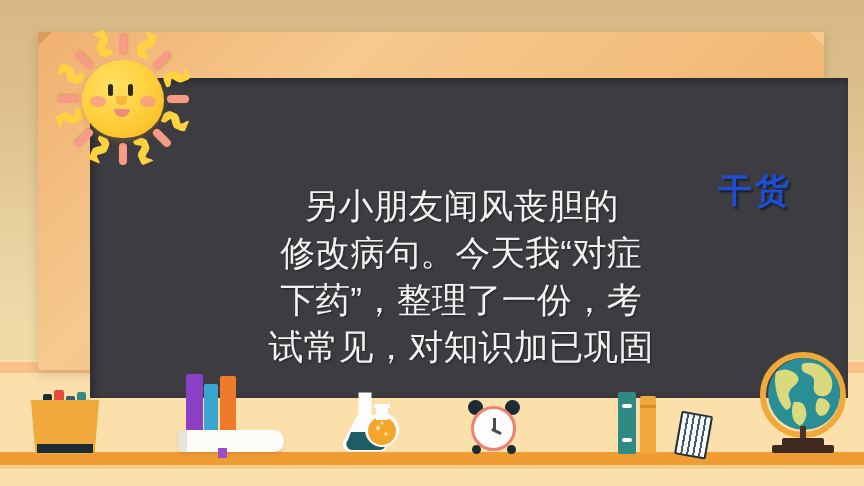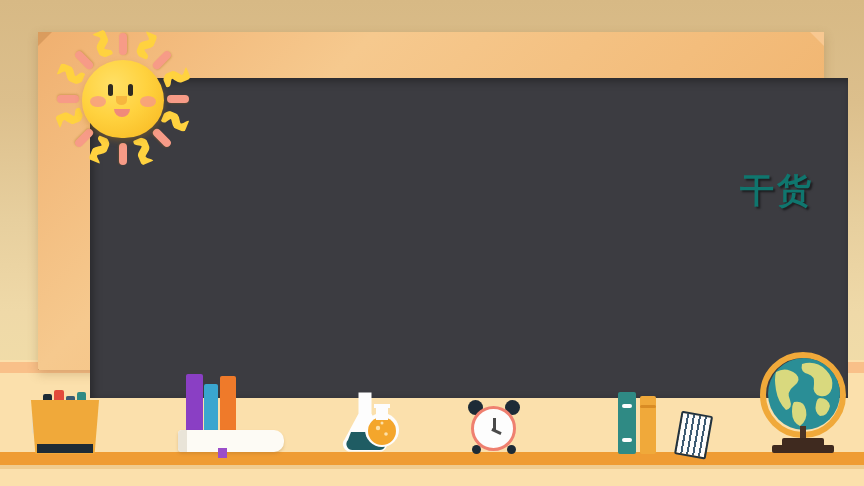--- a/index.html
+++ b/index.html
@@ -68,22 +68,22 @@
     white-space:nowrap;
   }
   .board-body{
     position:absolute;left:236px;top:182px;width:450px;
     color:#f2f2f2;font-size:35px;line-height:47px;
     text-align:center;font-weight:400;
     text-shadow:1px 1px 2px rgba(0,0,0,.45);
   }
   .board-body div{white-space:nowrap;}
   .badge-ganhuo{
-    position:absolute;left:740px;top:168px;
-    color:#0f766e;font-size:34px;font-weight:bold;letter-spacing:3px;
+    position:absolute;left:718px;top:168px;
+    color:#1d4ed8;font-size:34px;font-weight:bold;letter-spacing:3px;
     text-shadow:2px 2px 2px rgba(0,0,0,.5);
     white-space:nowrap;
   }
 
   
   .sun-wrap{position:absolute;left:36px;top:14px;width:170px;height:170px;}
   .sun-body{
     position:absolute;left:46px;top:46px;width:82px;height:78px;
     border-radius:50% 50% 48% 48%/52% 52% 48% 48%;
     background:radial-gradient(circle at 38% 32%,#ffe066 0%,#ffd23f 45%,#f7b51d 100%);
@@ -178,20 +178,26 @@
 
   <div class="board-frame">
     <div class="board-bevel-tl"></div>
     <div class="board-bevel-tr"></div>
     <div class="board-inner"></div>
   </div>
 
 
   <div class="badge-ganhuo">干货</div>
 
+  <div class="board-body">
+    <div>另小朋友闻风丧胆的</div>
+    <div>修改病句。今天我“对症</div>
+    <div>下药”，整理了一份，考</div>
+    <div>试常见，对知识加已巩固</div>
+  </div>
 
   <div class="sun-wrap">
     <div id="rays">
         <div class="ray pink" style="left: 87px; top: 81px; transform: rotate(-90deg);">
           <i style="width: 22px; margin-left: 44px;"></i>
         </div>
         <div class="ray yellow" style="left: 87px; top: 81px; transform: rotate(-67.5deg);">
           <i style="width: 26px; margin-left: 44px; border-radius: 5px; height: 8px; background: none; box-shadow: none;">
             <svg width="26" height="14" viewBox="0 0 26 14" style="display: block; margin-top: -3px;">
               <path d="M2 9 q5.72 -11 11.700000000000001 -2 q5.72 9 13 -1" stroke="#ffd23f" stroke-width="8" stroke-linecap="round" fill="none"></path>

